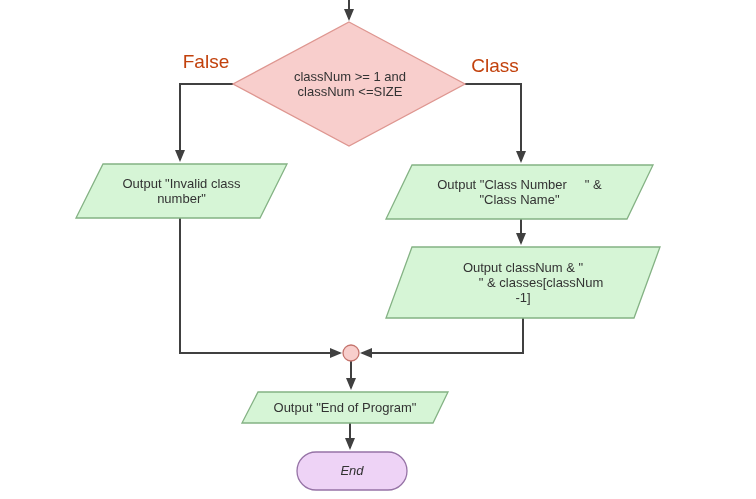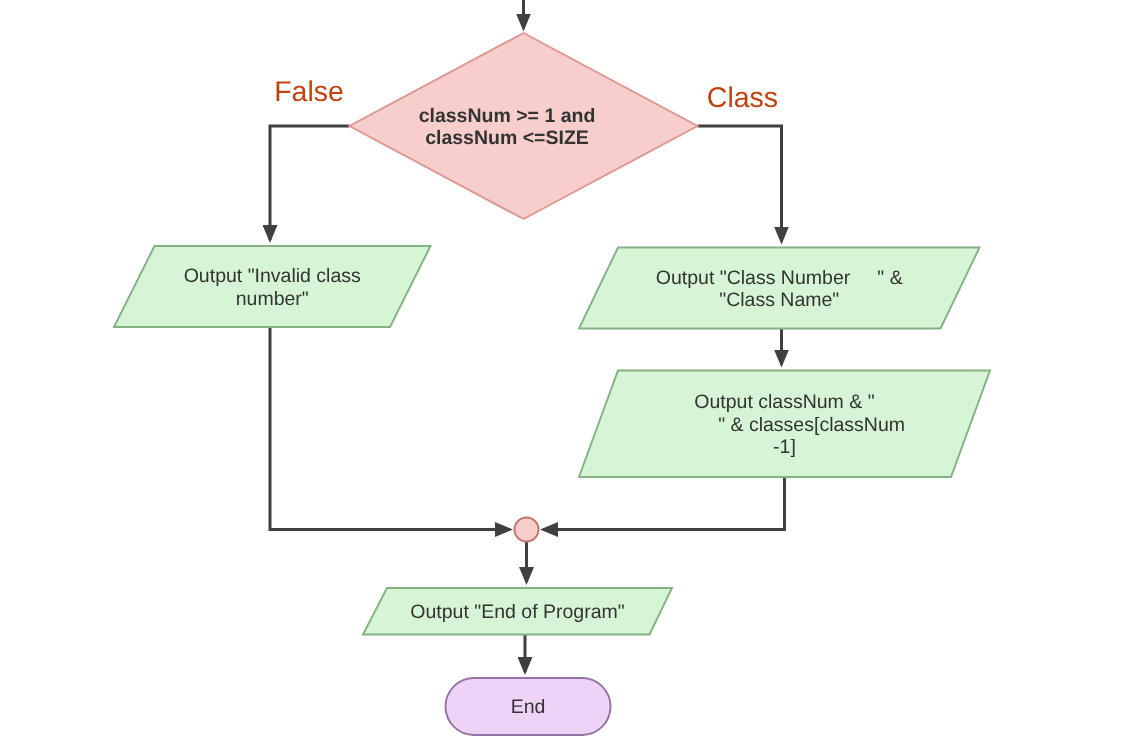--- a/index.html
+++ b/index.html
@@ -91,34 +91,34 @@
 
     <polygon class="decision-shape" points="349,22 465,84 349,146 233,84"></polygon>
     <polygon class="io-shape" points="103,164 287,164 260,218 76,218"></polygon>
     <polygon class="io-shape" points="412,165 653,165 627,219 386,219"></polygon>
     <polygon class="io-shape" points="412,247 660,247 634,318 386,318"></polygon>
     <circle class="junction-shape" cx="351" cy="353" r="8"></circle>
     <polygon class="io-shape" points="258,392 448,392 433,423 242,423"></polygon>
     <rect class="terminator-shape" x="297" y="452" width="110" height="38" rx="19" ry="19"></rect>
   </svg>
 
-  <div class="label" style="left:222px; top:22px; width:232px; height:124px;font-weight:bold;">classNum &gt;= 1 and
+  <div class="label" style="left:234px; top:22px; width:232px; height:124px;">classNum &gt;= 1 and
 classNum &lt;=SIZE</div>
 
   <div class="edge-label" style="left:171px; top:54px; width:70px; height:16px;">False</div>
 
   <div class="edge-label" style="left:460px; top:58px; width:70px; height:16px;">Class</div>
 
   <div class="label" style="left:76px; top:164px; width:211px; height:54px;">Output "Invalid class
 number"</div>
 
   <div class="label" style="left:386px; top:165px; width:267px; height:54px;">Output "Class Number     " &amp;
 "Class Name"</div>
 
   <div class="label" style="left:386px; top:247px; width:274px; height:71px;">Output classNum &amp; "
           " &amp; classes[classNum
 -1]</div>
 
   <div class="label" style="left:242px; top:392px; width:206px; height:31px;">Output "End of Program"</div>
 
-  <div class="label" style="left:297px; top:452px; width:110px; height:38px;">End</div>
+  <div class="label" style="left:297px; top:452px; width:110px; height:38px;font-style:italic;">End</div>
 
 </div>
 
 </body></html>

